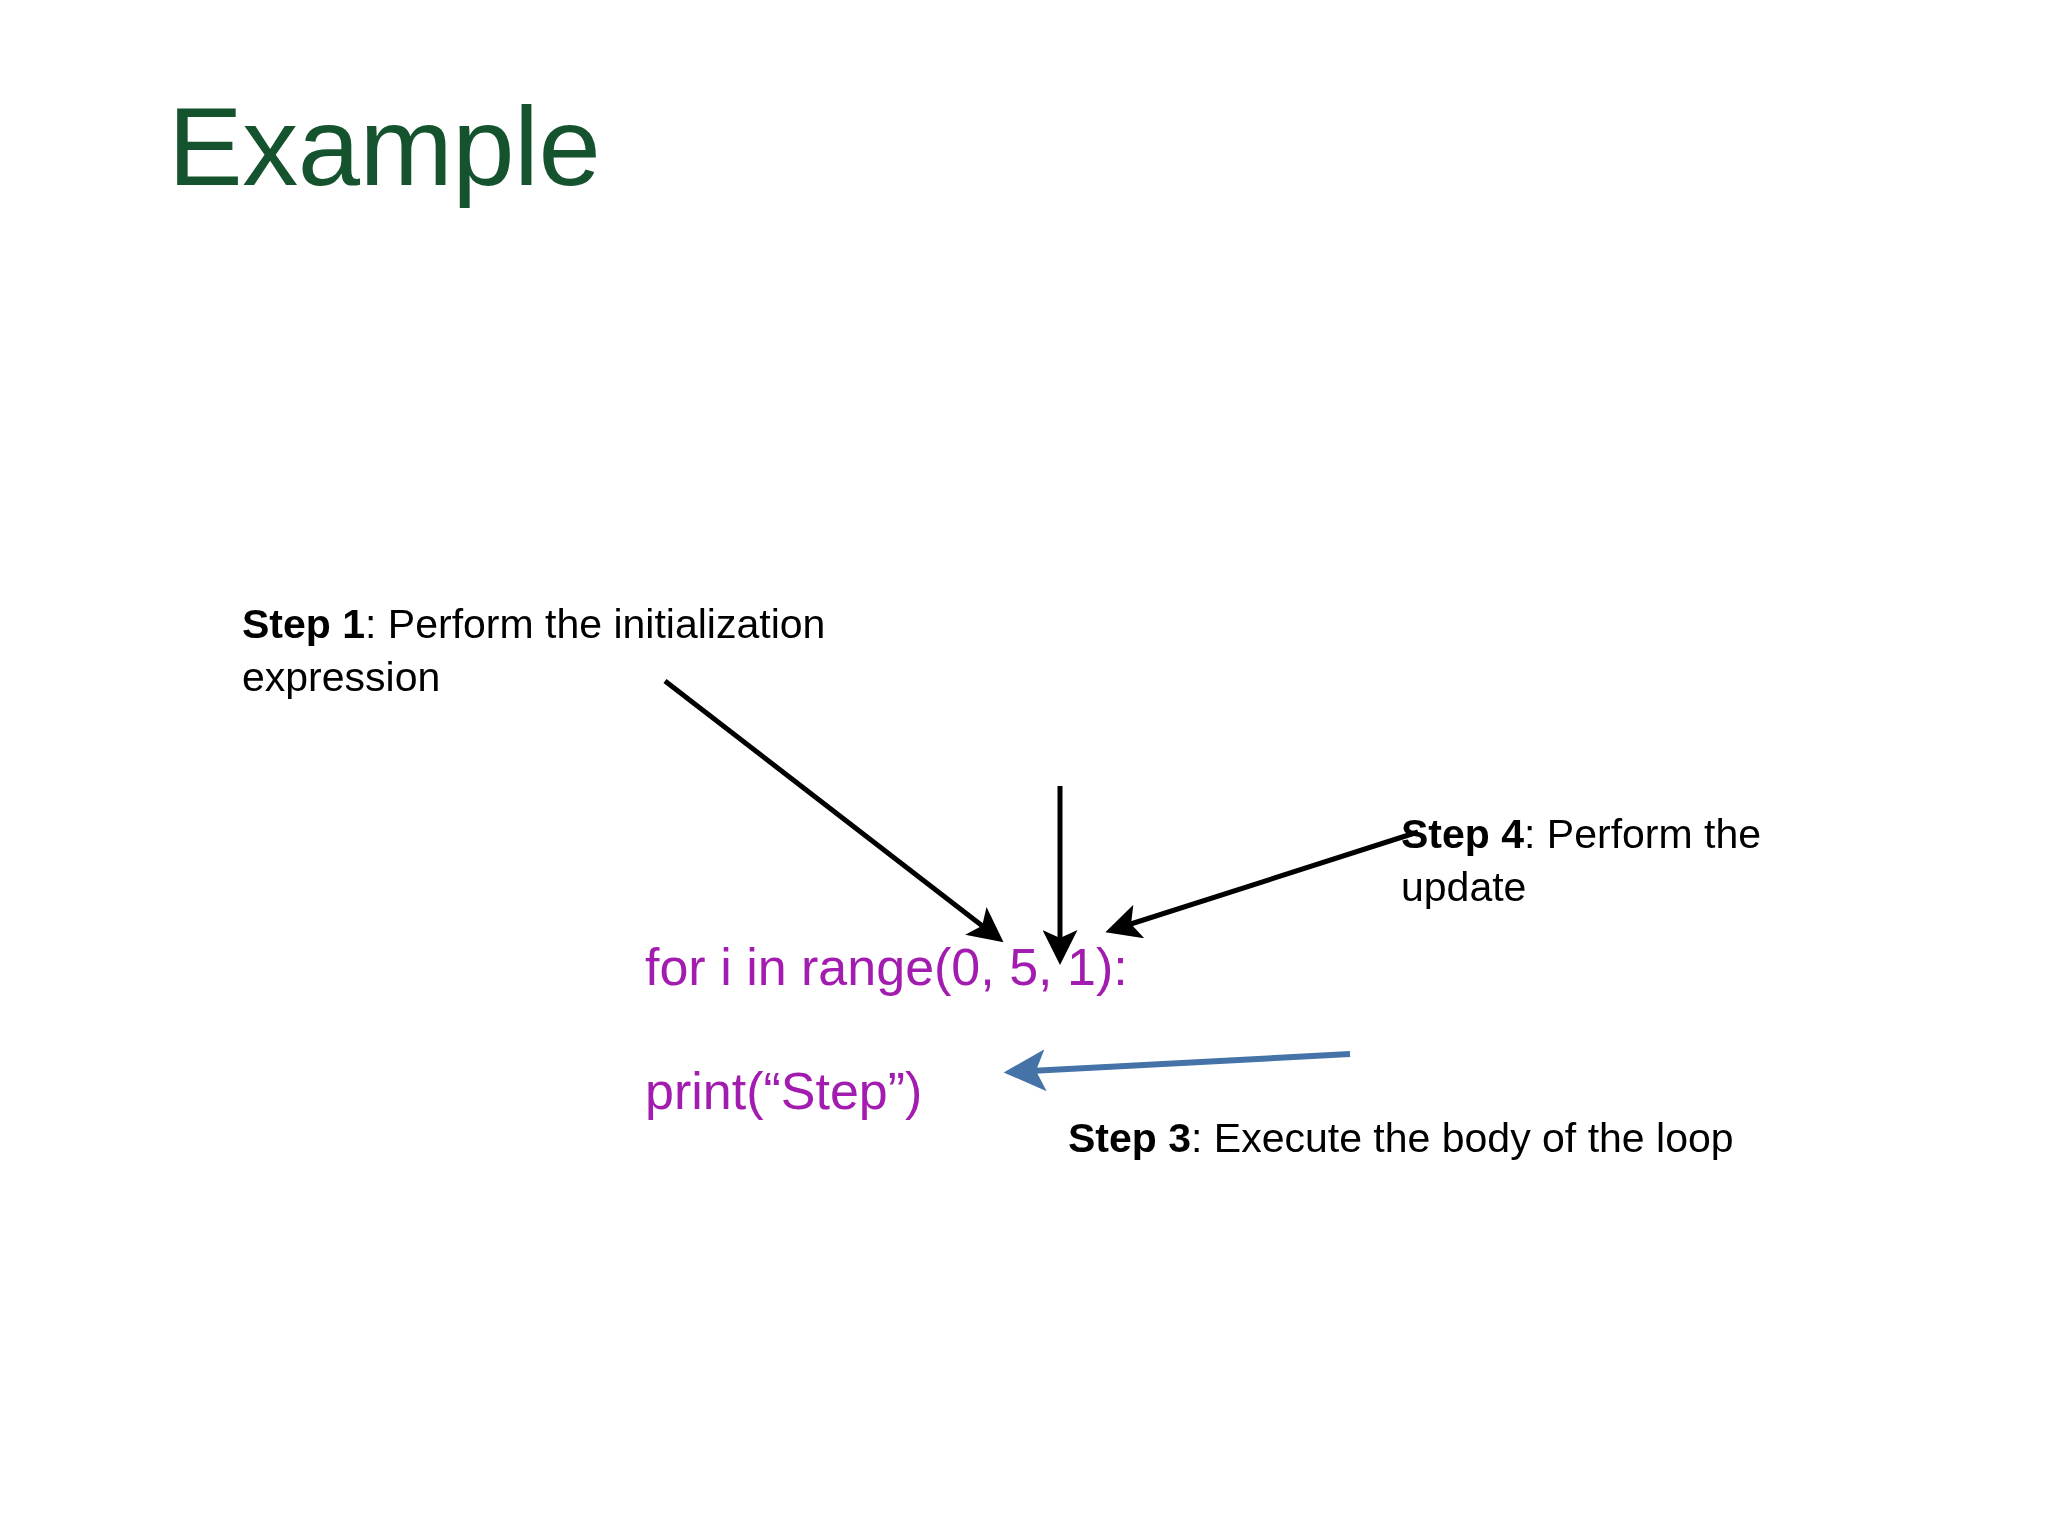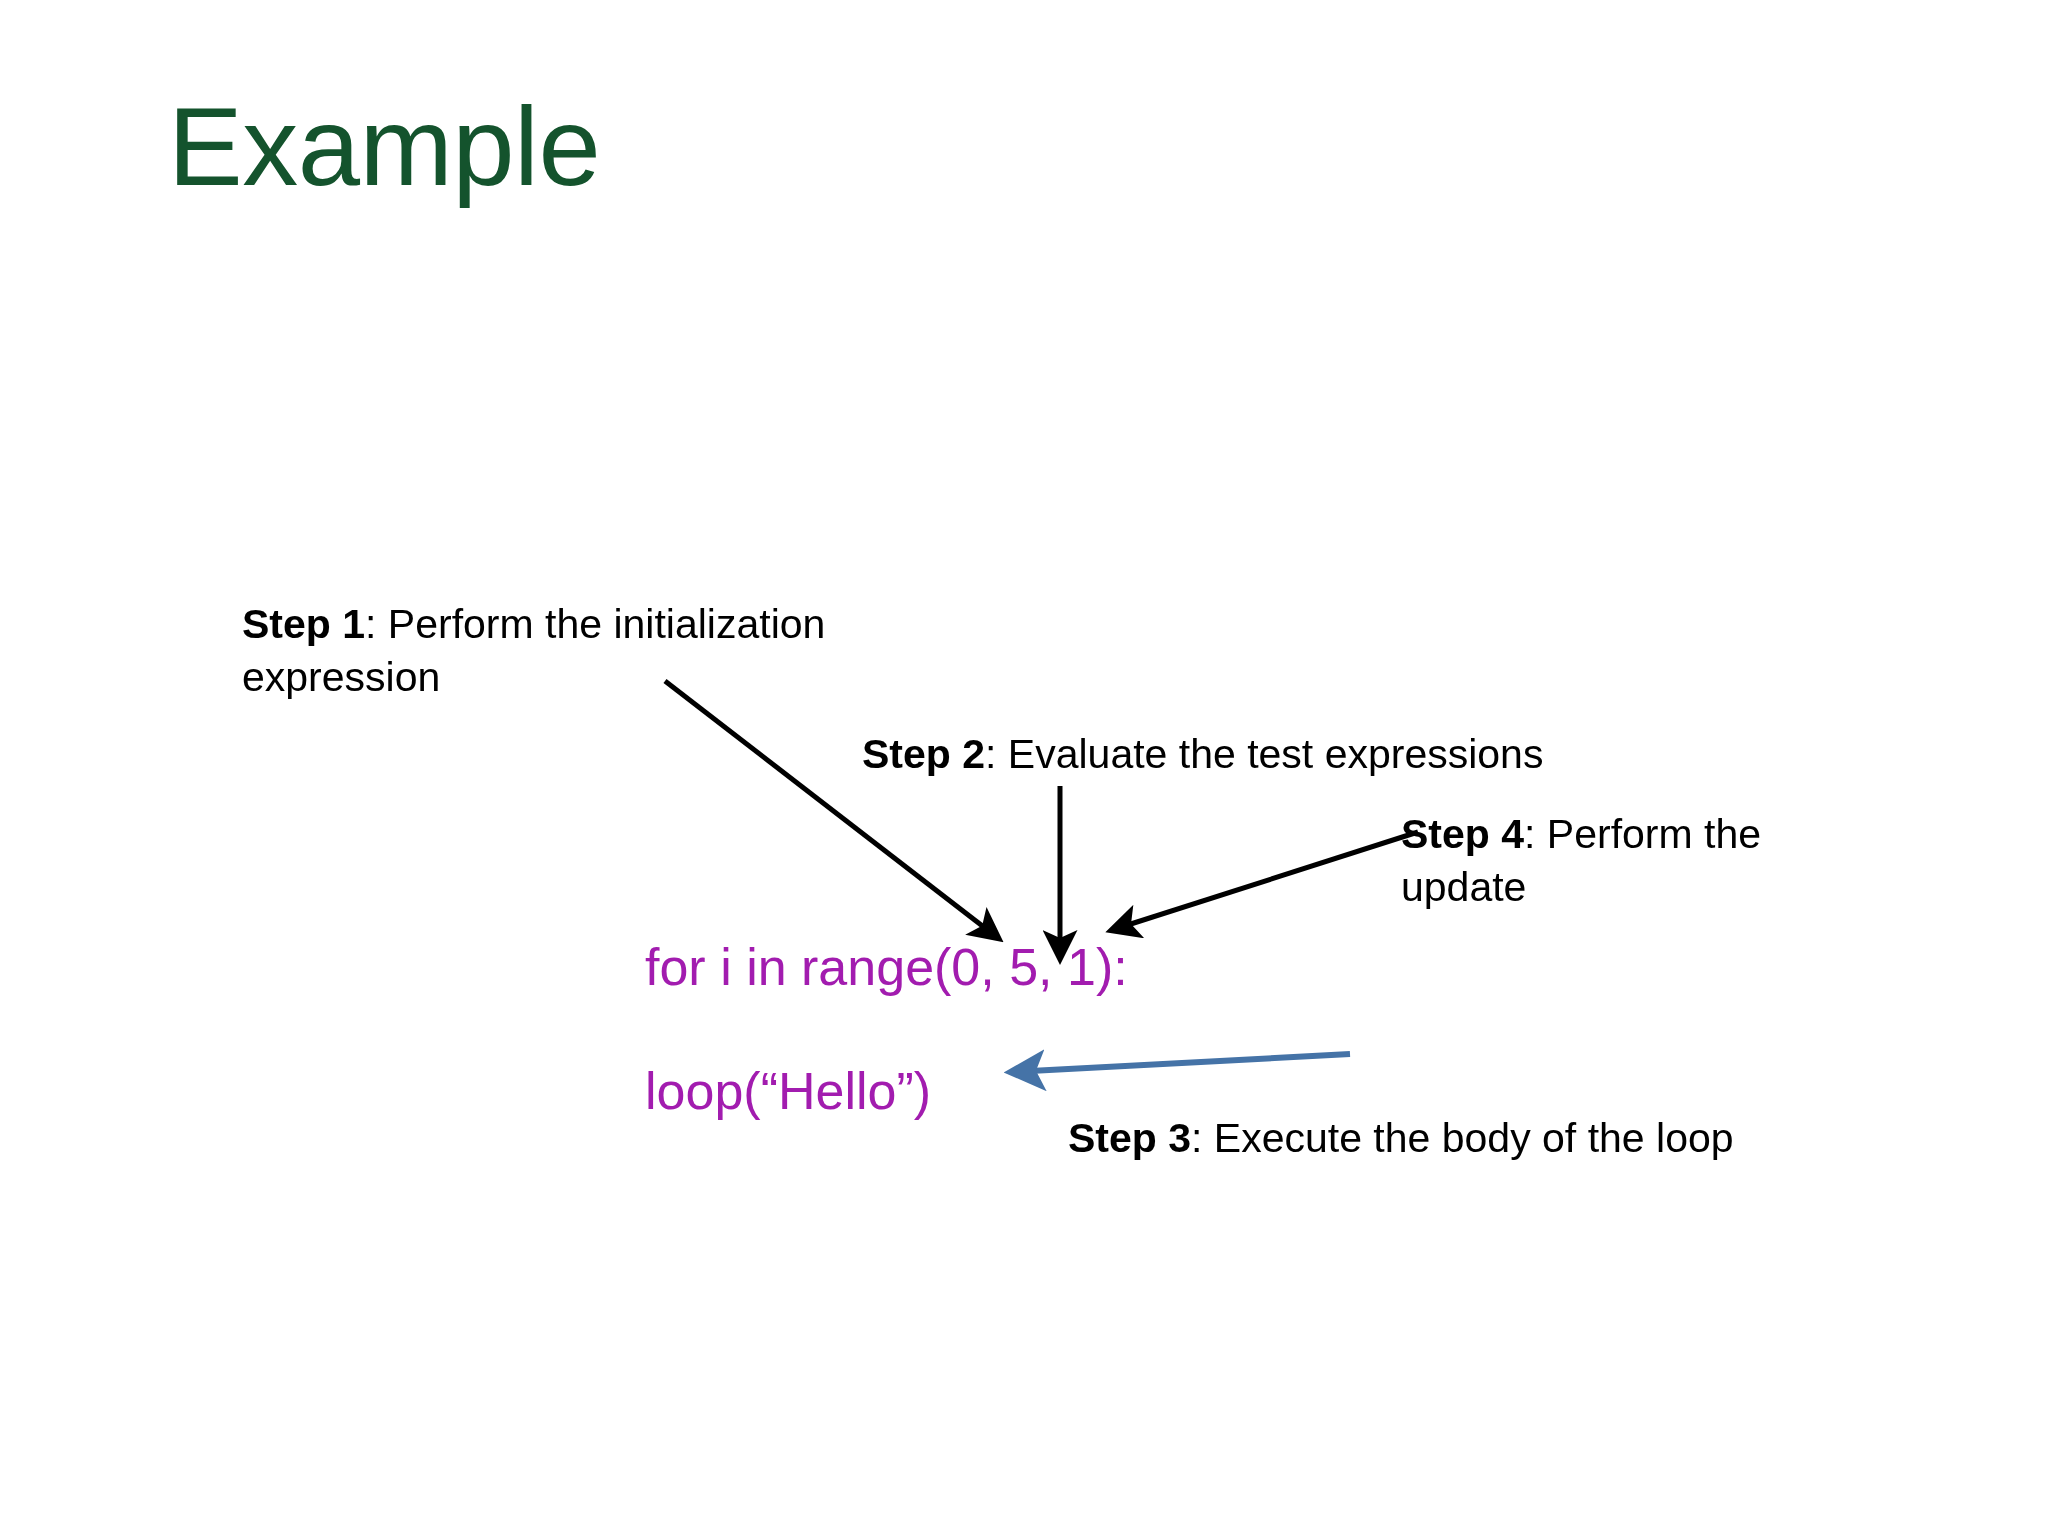--- a/index.html
+++ b/index.html
@@ -83,29 +83,26 @@
 
     <line id="arrow-step4" x1="1418" y1="832" x2="1112" y2="930" stroke="#000000" stroke-width="5" marker-end="url(#ah-black)"></line>
 
     <line id="arrow-step3" x1="1350" y1="1054" x2="1012" y2="1072" stroke="#4573A7" stroke-width="6" marker-end="url(#ah-blue)"></line>
   </svg>
 
   <div class="callout" id="step1-callout">
     <span class="step-label">Step 1</span><span>: Perform the initialization expression</span>
   </div>
 
-  <div class="callout" id="step2-callout">
-    <span class="step-label">Step 2</span><span>: Evaluate the test expressions</span>
-  </div>
 
   <div class="callout" id="step4-callout">
     <span class="step-label">Step 4</span><span>: Perform the update</span>
   </div>
 
   <div class="code-line" id="code-for">for i in range(0, 5, 1):</div>
 
-  <div class="code-line" id="code-print">loop(“Hello”)</div>
+  <div class="code-line" id="code-print">print(“Step”)</div>
 
   <div class="callout" id="step3-callout">
     <span class="step-label">Step 3</span><span>: Execute the body of the loop</span>
   </div>
 
 </div>
 
 </body></html>

